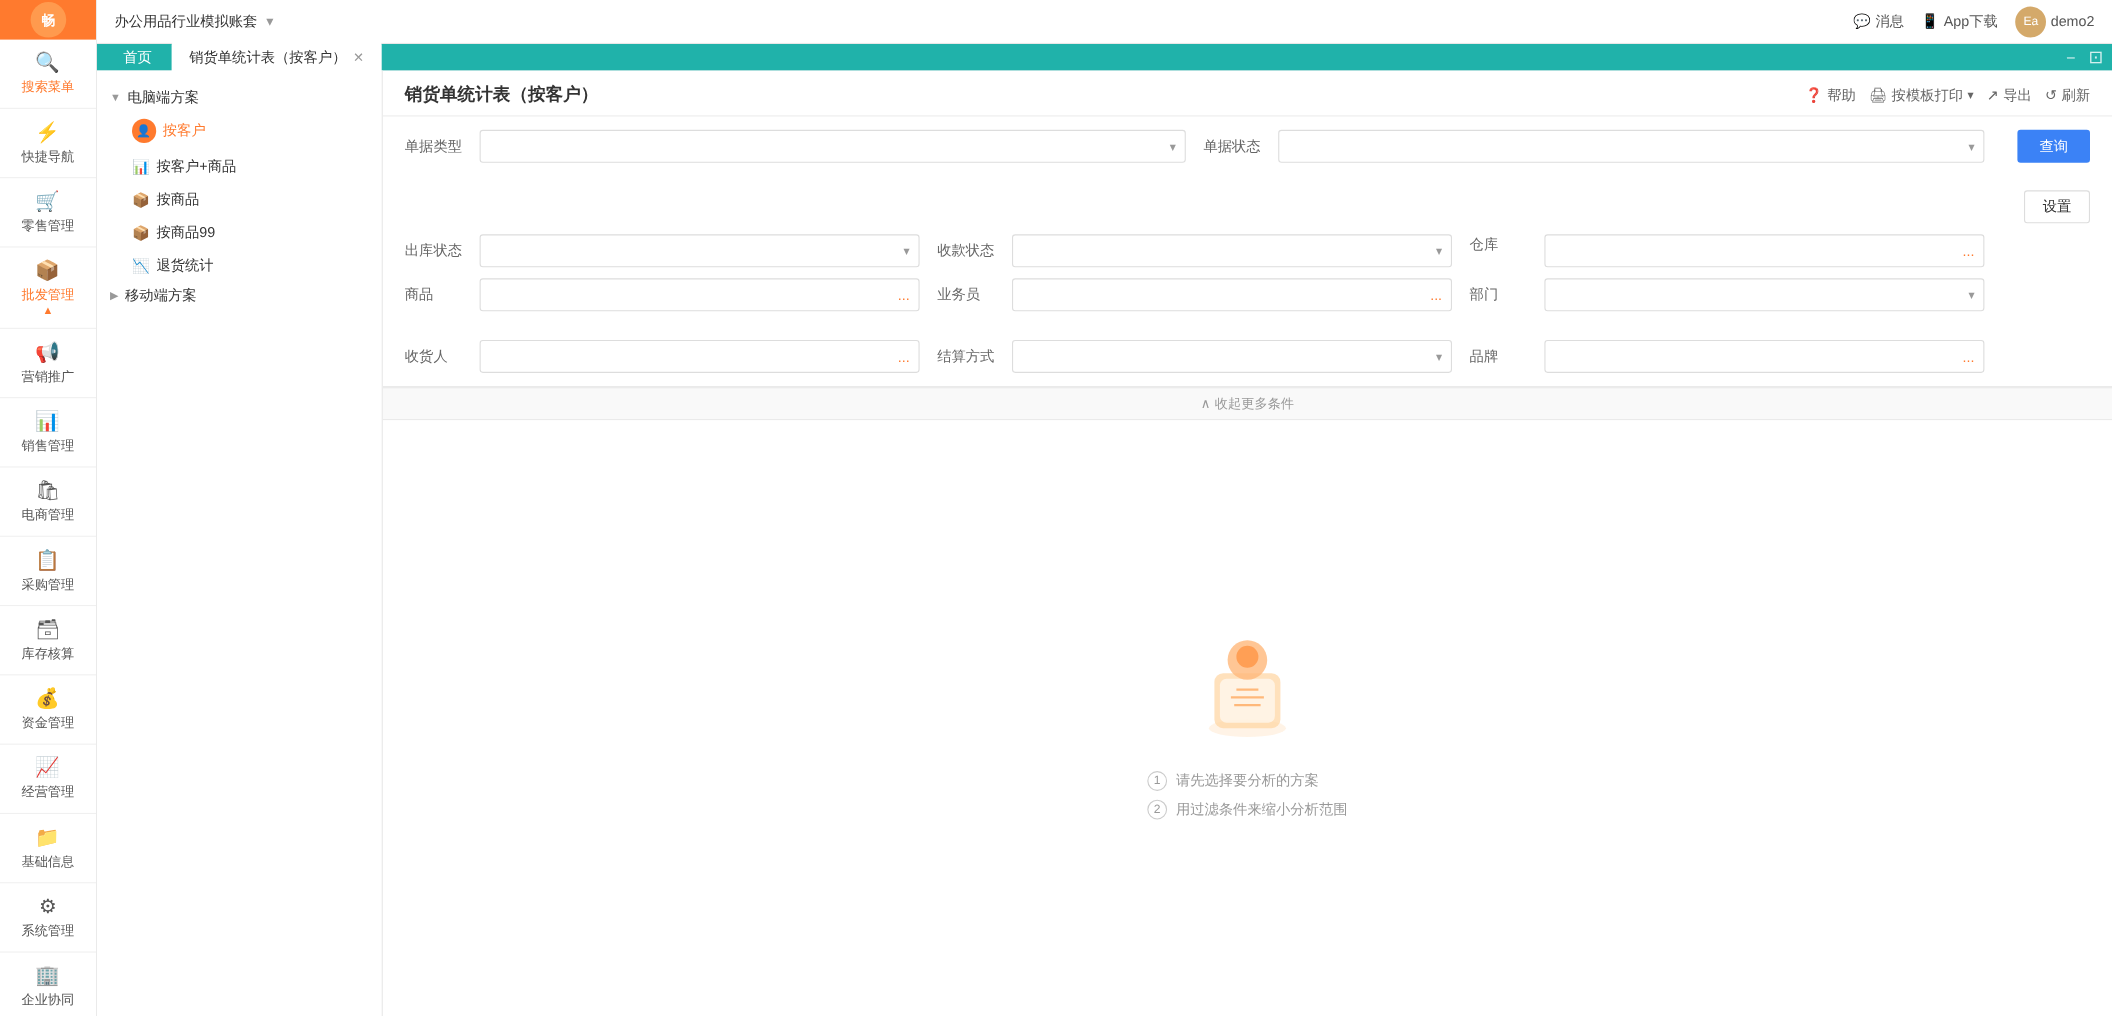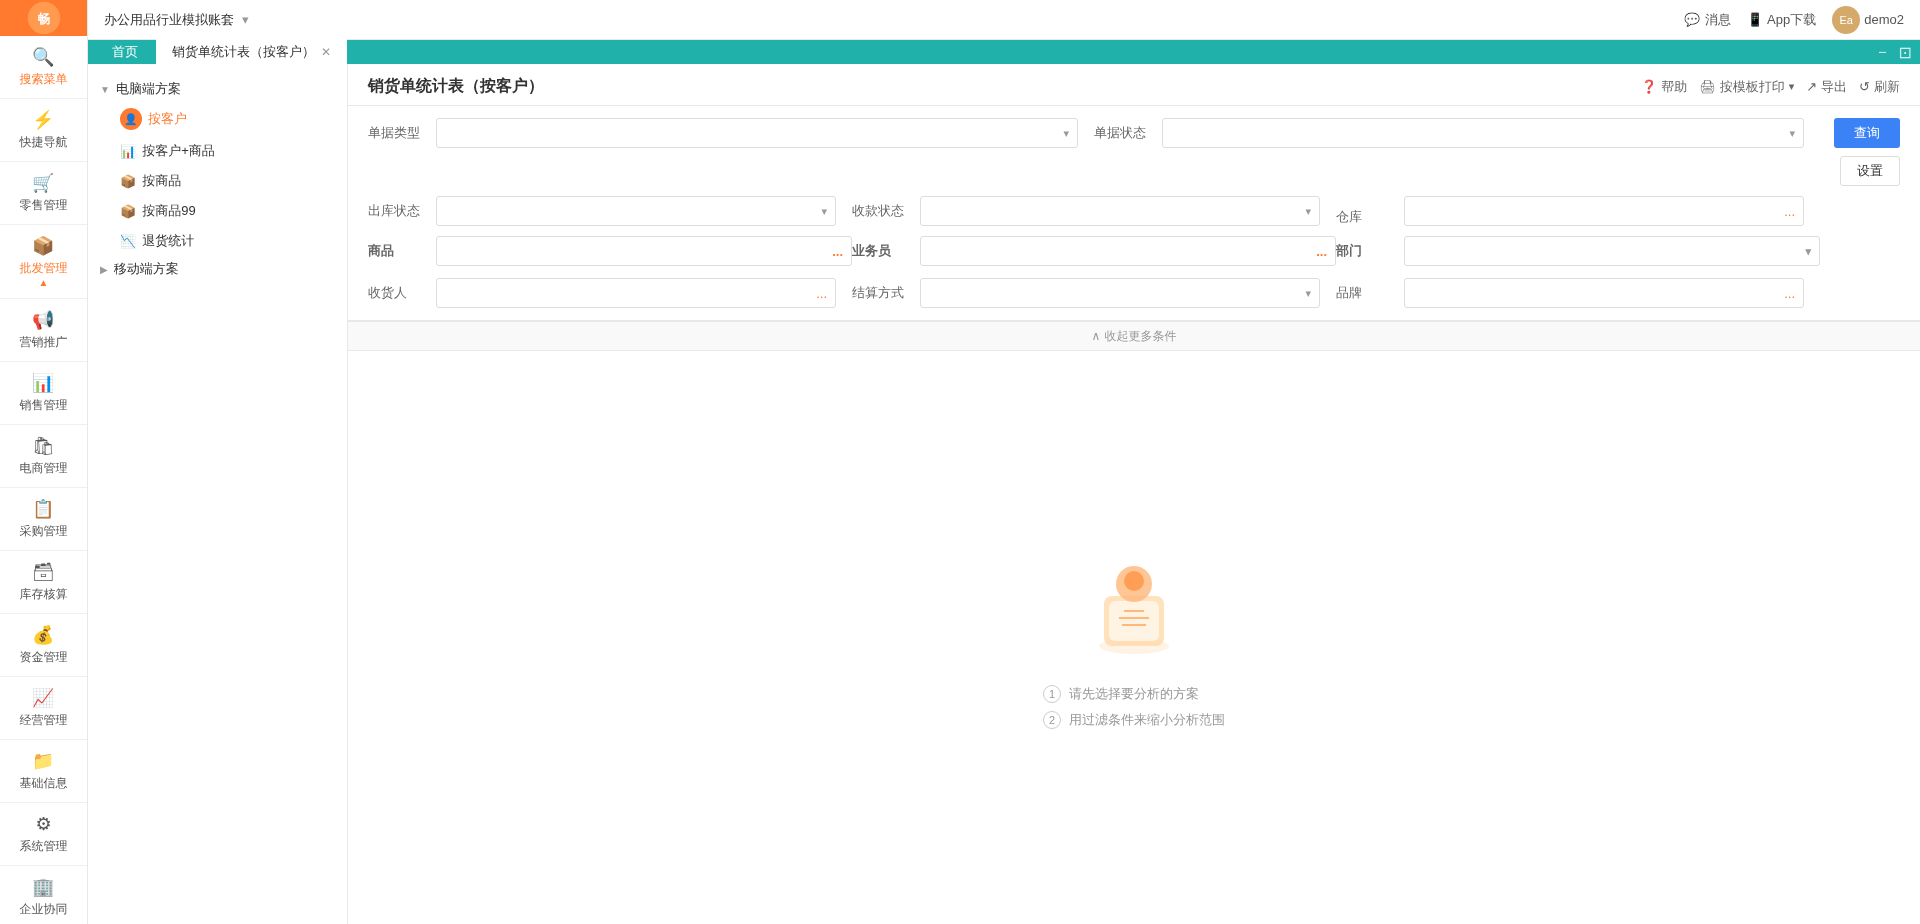--- a/index.html
+++ b/index.html
@@ -63,21 +63,21 @@
     .filter-date-btns { display: flex; gap: 4px; align-items: center; }
     .date-btn { padding: 2px 8px; border: 1px solid #ddd; border-radius: 3px; cursor: pointer; font-size: 12px; color: #555; background: #fff; }
     .date-btn.active { background: #ff7a2e; color: #fff; border-color: #ff7a2e; }
     .date-range { color: #999; font-size: 12px; }
     .filter-select { flex: 1; height: 30px; border: 1px solid #ddd; border-radius: 3px; padding: 0 8px; display: flex; align-items: center; justify-content: space-between; background: #fff; cursor: pointer; color: #333; font-size: 13px; }
     .filter-select-arrow { color: #999; font-size: 11px; }
     .filter-dots { color: #ff7a2e; cursor: pointer; }
 
     
     .btn-query { background: #3b82f6; color: #fff; border: none; padding: 6px 20px; border-radius: 3px; cursor: pointer; font-size: 13px; }
-    .btn-settings { background: #fff; color: #333; border: 1px solid #ddd; padding: 5px 16px; border-radius: 3px; cursor: pointer; font-size: 13px; margin-top: 4px; }
+    .btn-settings { background: #fff; color: #333; border: 1px solid #ddd; padding: 5px 16px; border-radius: 3px; cursor: pointer; font-size: 13px; margin-top: 21px; }
 
     
     .collapse-bar { background: #f9f9f9; border-top: 1px solid #e8e8e8; border-bottom: 1px solid #e8e8e8; height: 30px; display: flex; align-items: center; justify-content: center; cursor: pointer; color: #999; font-size: 12px; gap: 4px; }
 
     
     .empty-state { flex: 1; display: flex; flex-direction: column; align-items: center; justify-content: center; background: #fff; gap: 16px; }
     .empty-steps { display: flex; flex-direction: column; gap: 8px; }
     .empty-step { display: flex; align-items: center; gap: 8px; color: #999; font-size: 13px; }
     .step-num { width: 18px; height: 18px; border-radius: 50%; border: 1px solid #ccc; display: flex; align-items: center; justify-content: center; font-size: 11px; color: #999; }
 
@@ -292,30 +292,30 @@
               <span class="filter-select-arrow">▾</span>
             </div>
           </div>
           <div style="flex:1; display:flex; align-items:center; gap:8px;">
             <span class="filter-label">收款状态</span>
             <div class="filter-select" style="flex:1;">
               <span></span>
               <span class="filter-select-arrow">▾</span>
             </div>
           </div>
-          <div style="flex:1; display:flex; align-items:flex-end; gap:8px;">
+          <div style="flex:1; display:flex; align-items:flex-start; gap:8px;">
             <span class="filter-label">仓库</span>
             <div class="filter-select" style="flex:1; justify-content:flex-end;">
               <span class="filter-dots">...</span>
             </div>
           </div>
           <div style="width:80px;"></div>
         </div>
 
-        <div style="display:flex; margin-bottom:12px; align-items:center;font-weight:bold;">
+        <div style="display:flex; gap:16px; margin-bottom:26px; align-items:center;">
           <div style="flex:1; display:flex; align-items:center; gap:8px;">
             <span class="filter-label">商品</span>
             <div class="filter-select" style="flex:1; justify-content:flex-end;">
               <span class="filter-dots">...</span>
             </div>
           </div>
           <div style="flex:1; display:flex; align-items:center; gap:8px;">
             <span class="filter-label">业务员</span>
             <div class="filter-select" style="flex:1; justify-content:flex-end;">
               <span class="filter-dots">...</span>

